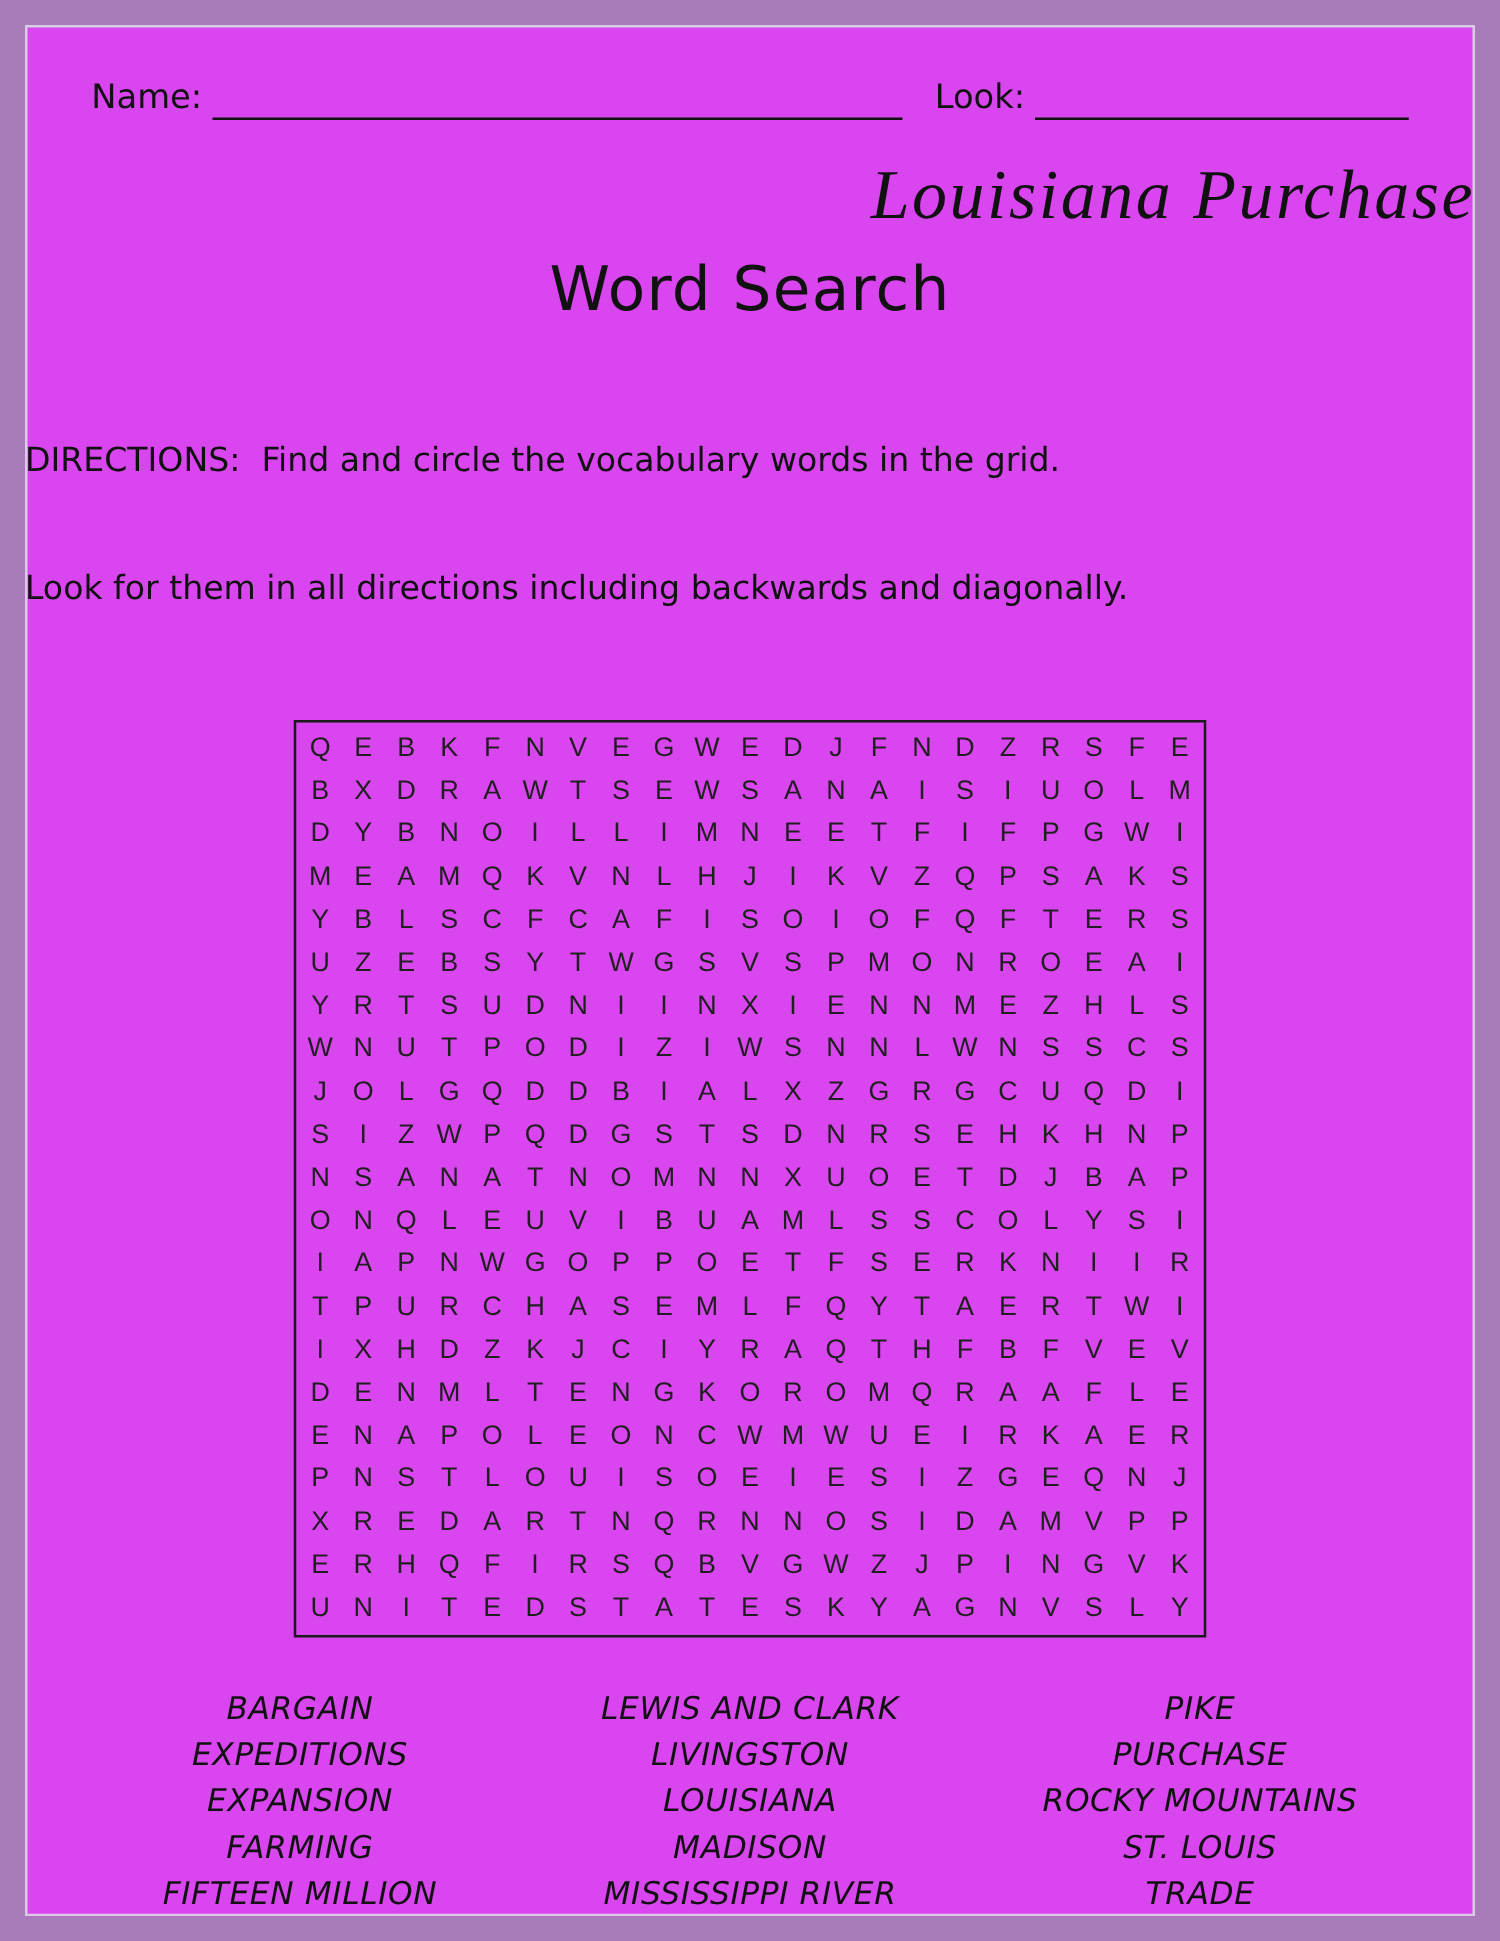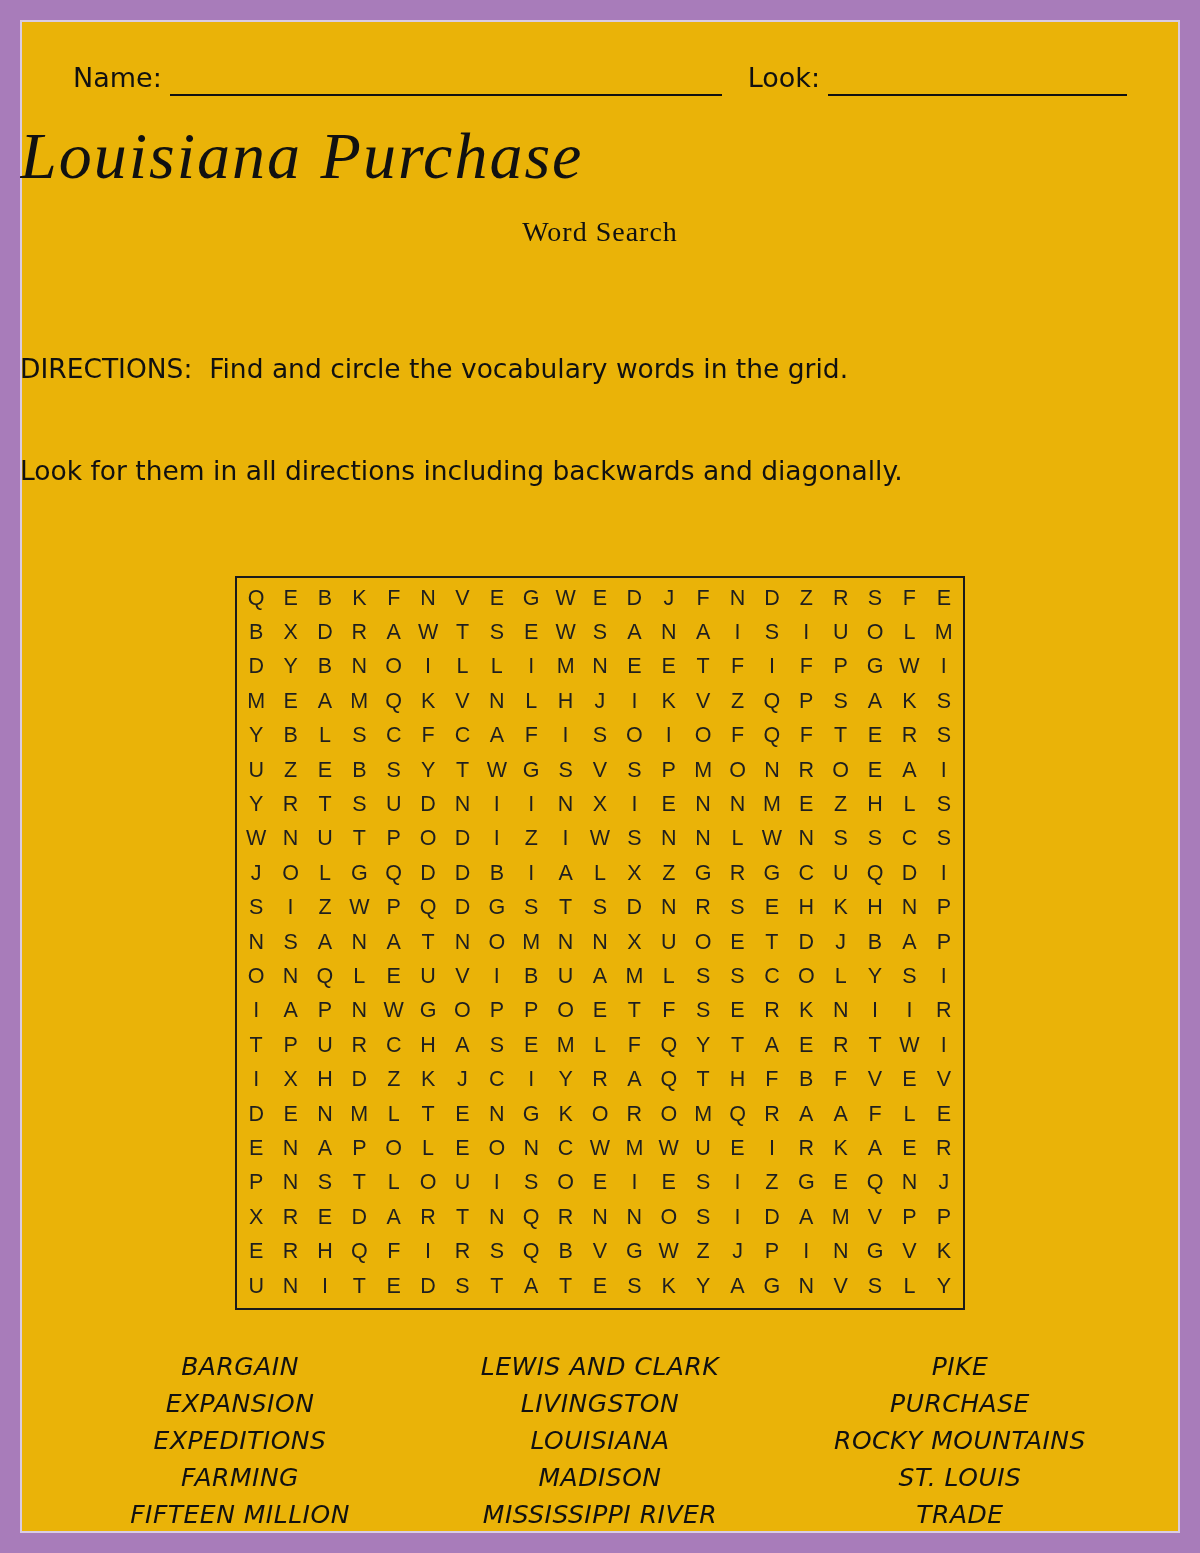--- a/index.html
+++ b/index.html
@@ -2,48 +2,47 @@
 <html><head>
 <meta charset="utf-8">
 <style>
   html,body { margin:0; padding:0; background:#ffffff; }
   .page {
     position:relative;
     width:1200px; height:1553px;
     box-sizing:border-box;
     border:20px solid #a87cba;
     box-shadow: inset 0 0 0 2px #d9cce4;
-    background:#eab308;
+    background:#d946ef;
     color:#111111;
     font-family:"DejaVu Sans", sans-serif;
     overflow:hidden;
   }
   .header-row {
     display:flex; align-items:flex-end;
     margin:40px 53px 0 53px;
     font-size:27px; line-height:36px;
   }
   .label { white-space:nowrap; padding-right:8px; }
   .write-line { border-bottom:2px solid #111; height:34px; box-sizing:border-box; }
   .name-line { width:552px; margin-right:26px; }
   .date-line { flex:1; }
   .title {
-    text-align:left;
+    text-align:right;
     font-family:"Liberation Serif","DejaVu Serif", serif;
     font-style:italic;
-    font-size:66px; line-height:92px;
+    font-size:56px; line-height:92px;
     margin-top:14px;
     letter-spacing:2px;
   }
   .subtitle {
     text-align:center;
-    font-size:28px; line-height:52px;
+    font-size:49px; line-height:52px;
     margin-top:4px;
     letter-spacing:1px;
-    font-family:Liberation Serif, serif;
   }
   .directions {
     font-size:26.5px; line-height:34px;
     margin-top:26px;
     white-space:pre-wrap;
   }
   .grid-box {
     width:730px;
     box-sizing:border-box;
     margin:20px auto 0 auto;
@@ -521,22 +520,22 @@
       <span class="grid-cell">N</span>
       <span class="grid-cell">V</span>
       <span class="grid-cell">S</span>
       <span class="grid-cell">L</span>
       <span class="grid-cell">Y</span>
     </div>
 
   <div class="words" id="words">
       <div class="word-col">
         <div class="word">BARGAIN</div>
+        <div class="word">EXPEDITIONS</div>
         <div class="word">EXPANSION</div>
-        <div class="word">EXPEDITIONS</div>
         <div class="word">FARMING</div>
         <div class="word">FIFTEEN MILLION</div>
       </div>
       <div class="word-col">
         <div class="word">LEWIS AND CLARK</div>
         <div class="word">LIVINGSTON</div>
         <div class="word">LOUISIANA</div>
         <div class="word">MADISON</div>
         <div class="word">MISSISSIPPI RIVER</div>
         <div class="word">MONROE</div>

